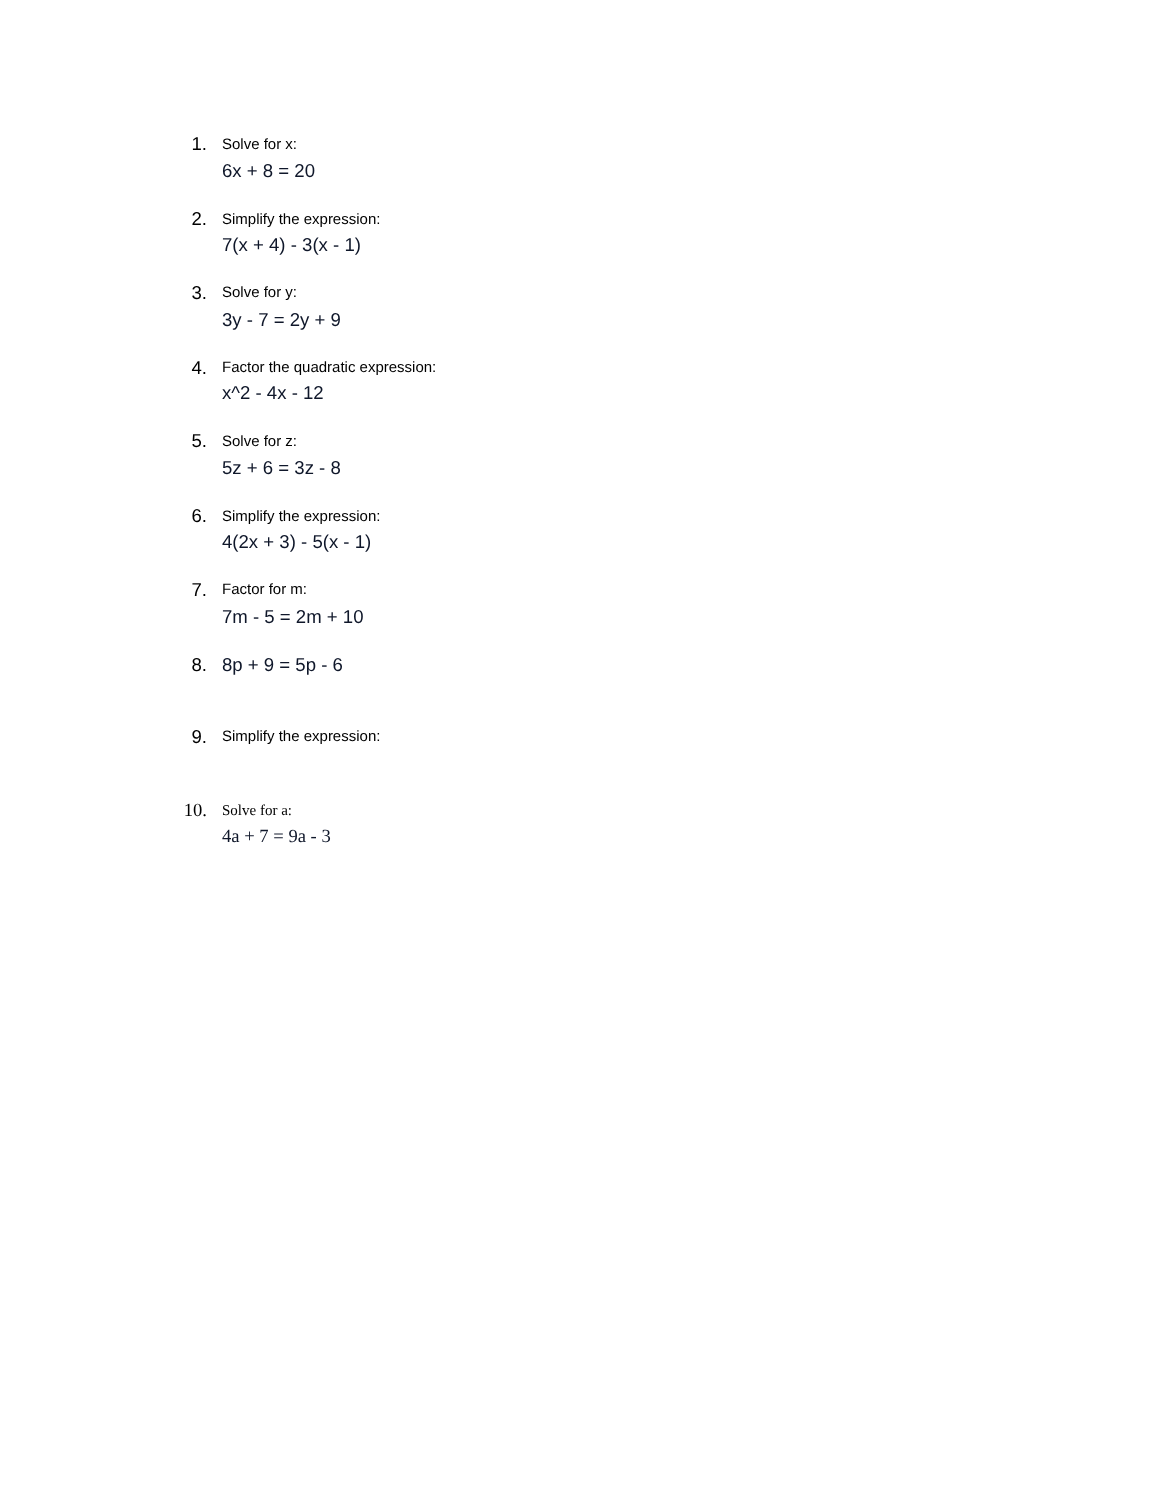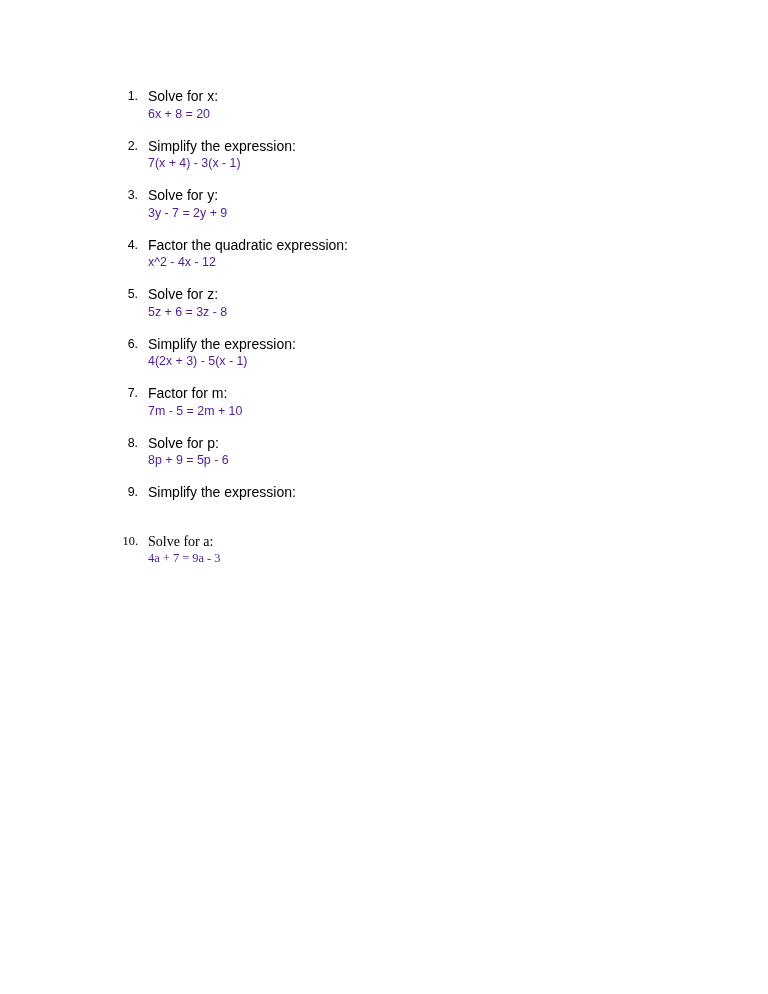--- a/index.html
+++ b/index.html
@@ -52,29 +52,29 @@
     text-align: right;
     font-size: 12.4px;
     line-height: 17.5px;
     color: #000;
   }
   .body {
     margin-left: 30px;
     padding-left: 10px;
   }
   .prompt {
-    font-size: 14px;
+    font-size: 10px;
     line-height: 17.5px;
     color: #000;
     white-space: pre;
   }
   .expr {
     font-size: 12.4px;
     line-height: 17.5px;
-    color: #4c1d95;
+    color: #0f172a;
     white-space: pre;
   }
 </style>
 </head>
 <body>
 
 <div class="page">
   <div class="content">
     <ol class="problem-list">
 
@@ -130,21 +130,20 @@
         <span class="num">7.</span>
         <div class="body">
           <div class="prompt">Factor for m:</div>
           <div class="expr">7m - 5 = 2m + 10</div>
         </div>
       </li>
 
       <li class="problem-item">
         <span class="num">8.</span>
         <div class="body">
-          <div class="prompt">Solve for p:</div>
           <div class="expr">8p + 9 = 5p - 6</div>
         </div>
       </li>
 
       <li class="problem-item">
         <span class="num">9.</span>
         <div class="body">
           <div class="prompt">Simplify the expression:</div>
         </div>
       </li>

